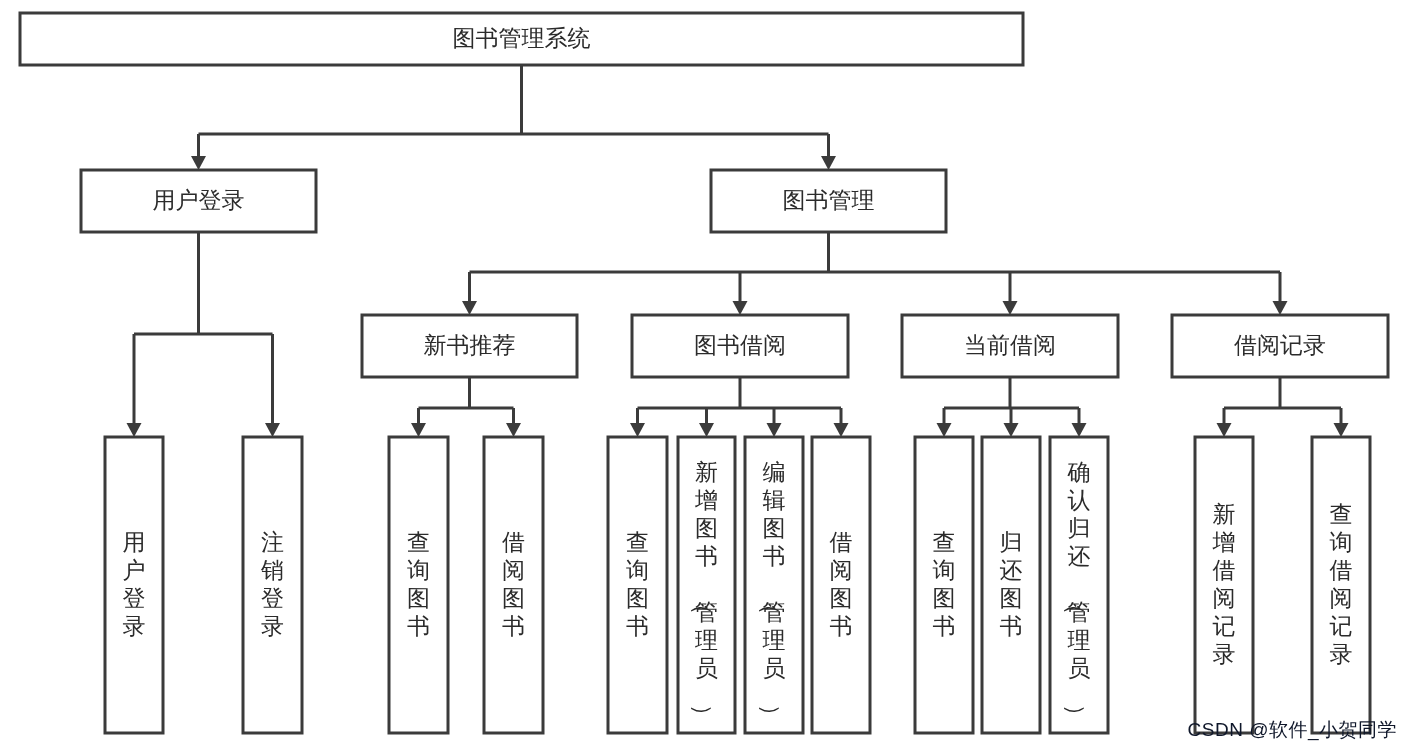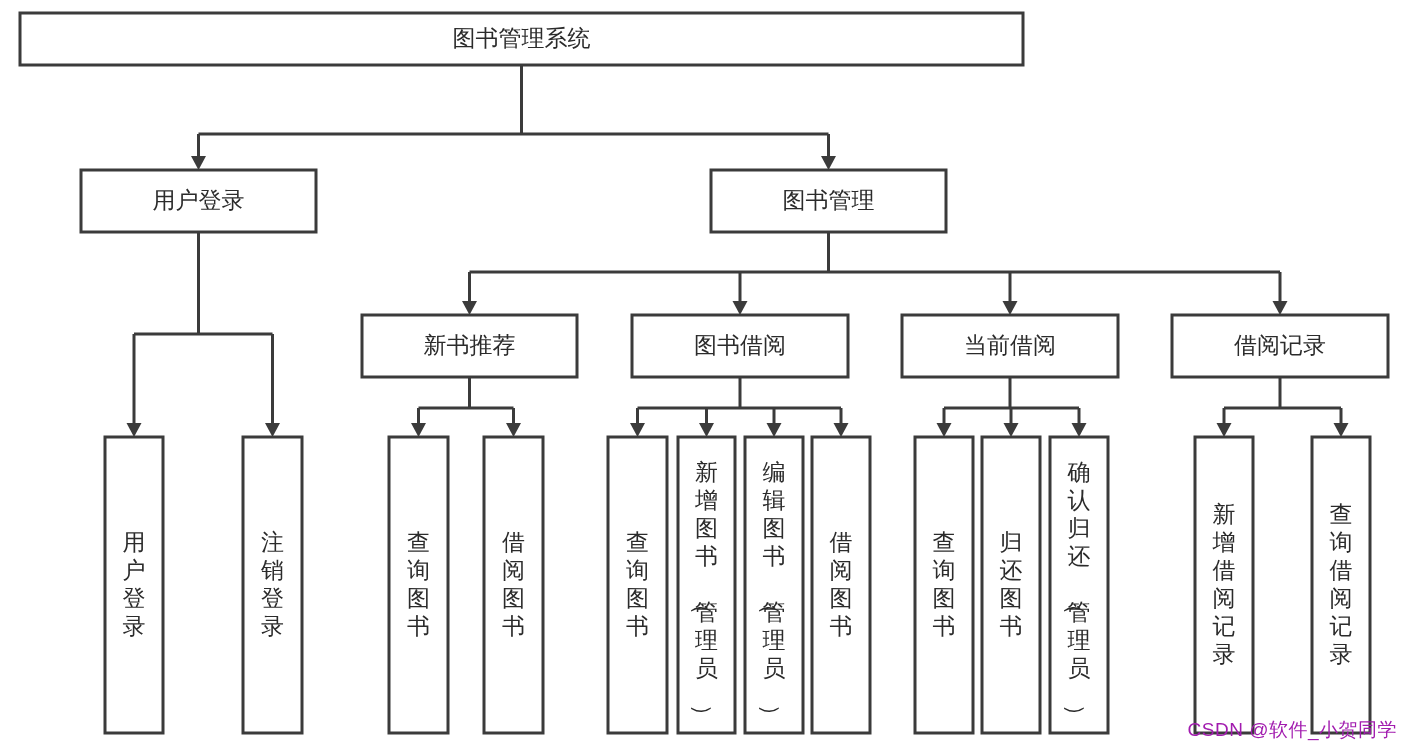--- a/index.html
+++ b/index.html
@@ -40,21 +40,21 @@
     stroke-linecap:butt;
   }
   .arrow-head{ fill:#3b3b3b; }
 
   .watermark{
     position:absolute;
     right:8px;
     bottom:4px;
     font-family:"Liberation Sans","DejaVu Sans",sans-serif;
     font-size:19px;
-    color:#a21caf;
+    color:#0f172a;
     white-space:nowrap;
     letter-spacing:0.5px;
     pointer-events:none;
     margin-top:36px;
   }
 </style>
 </head>
 <body>
 
 <div id="diagram-root">

